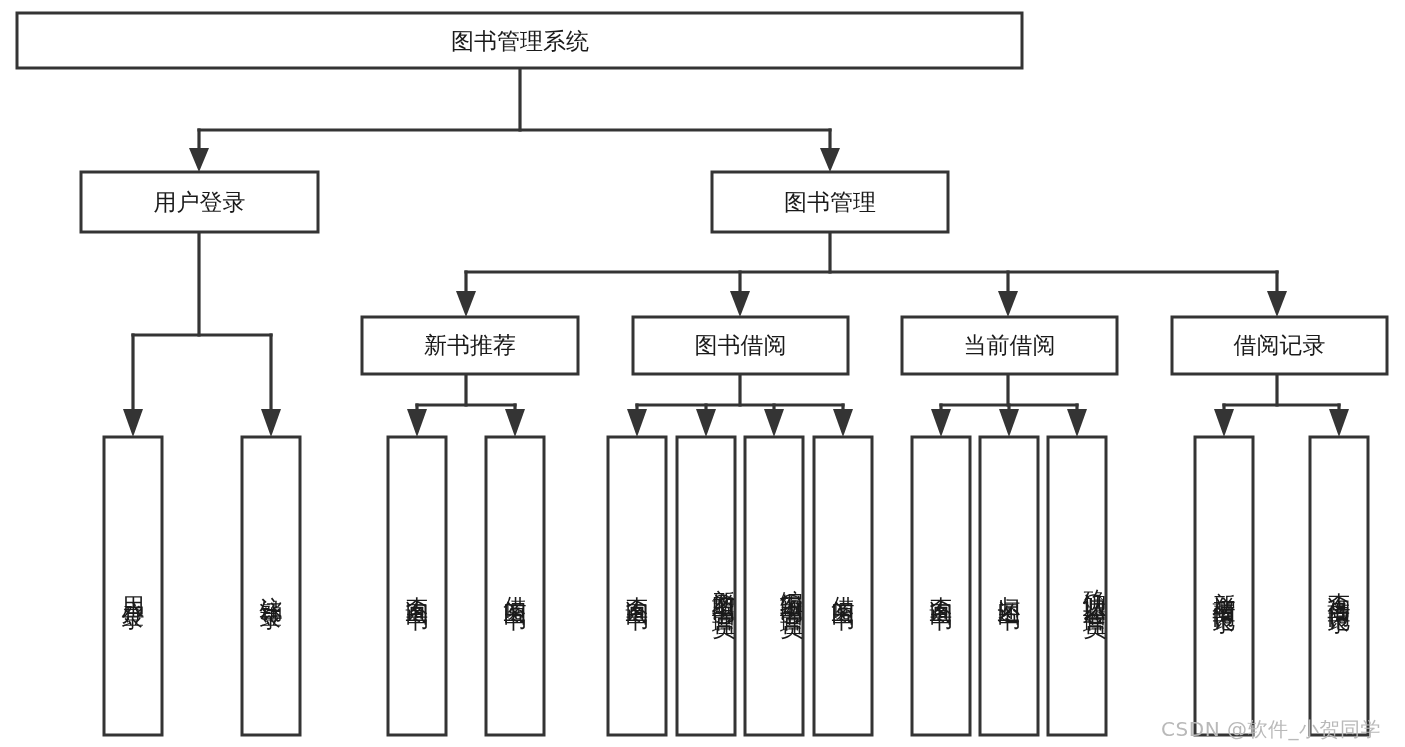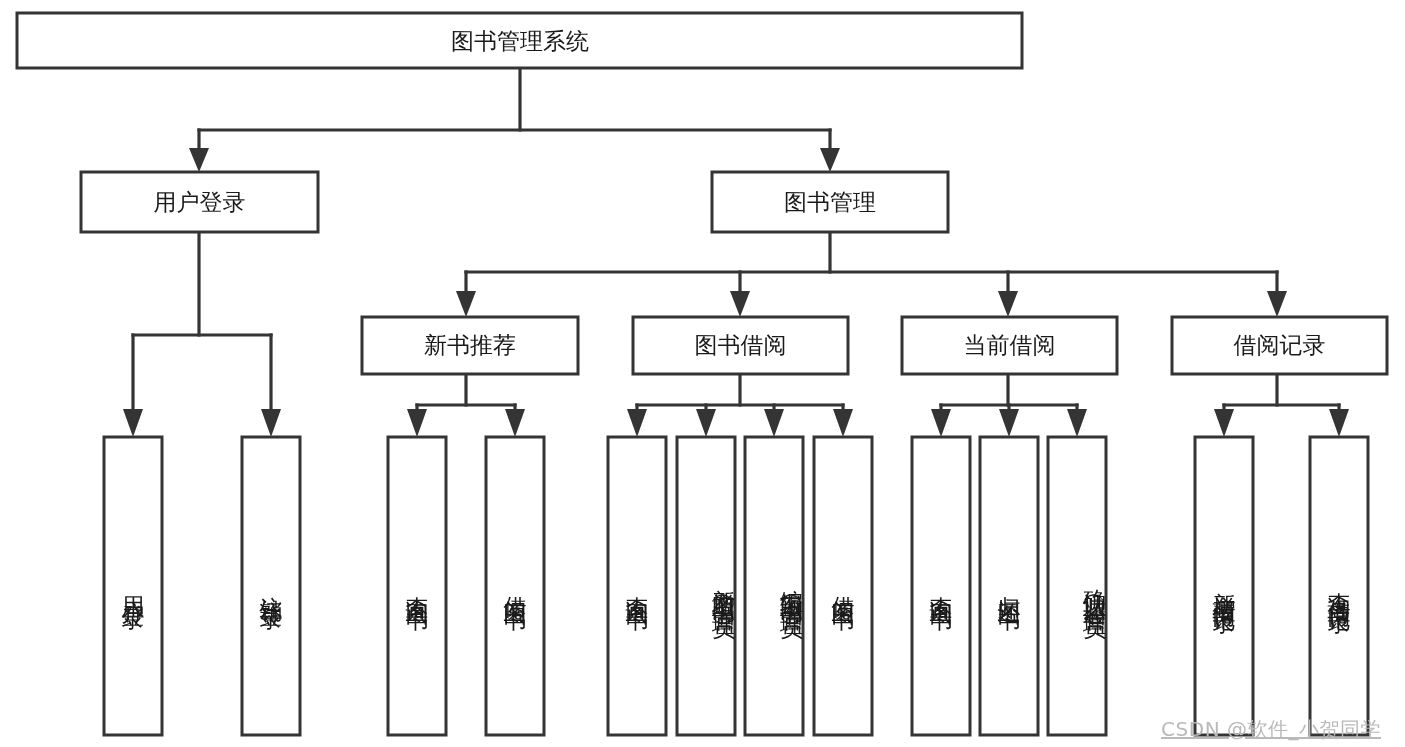--- a/index.html
+++ b/index.html
@@ -66,21 +66,20 @@
   }
   .watermark {
     position: absolute;
     right: 8px;
     bottom: 4px;
     font-family: "DejaVu Sans", "Liberation Sans", sans-serif;
     font-size: 20px;
     color: #b9b9b9;
     letter-spacing: 0.5px;
     white-space: nowrap;
-    text-decoration: underline;
   }
 </style>
 </head>
 <body>
 
 <div id="diagram-root">
 
   <svg id="tree-svg" viewBox="0 0 1405 747">
     <defs>
       <g id="arrowdef"></g>

